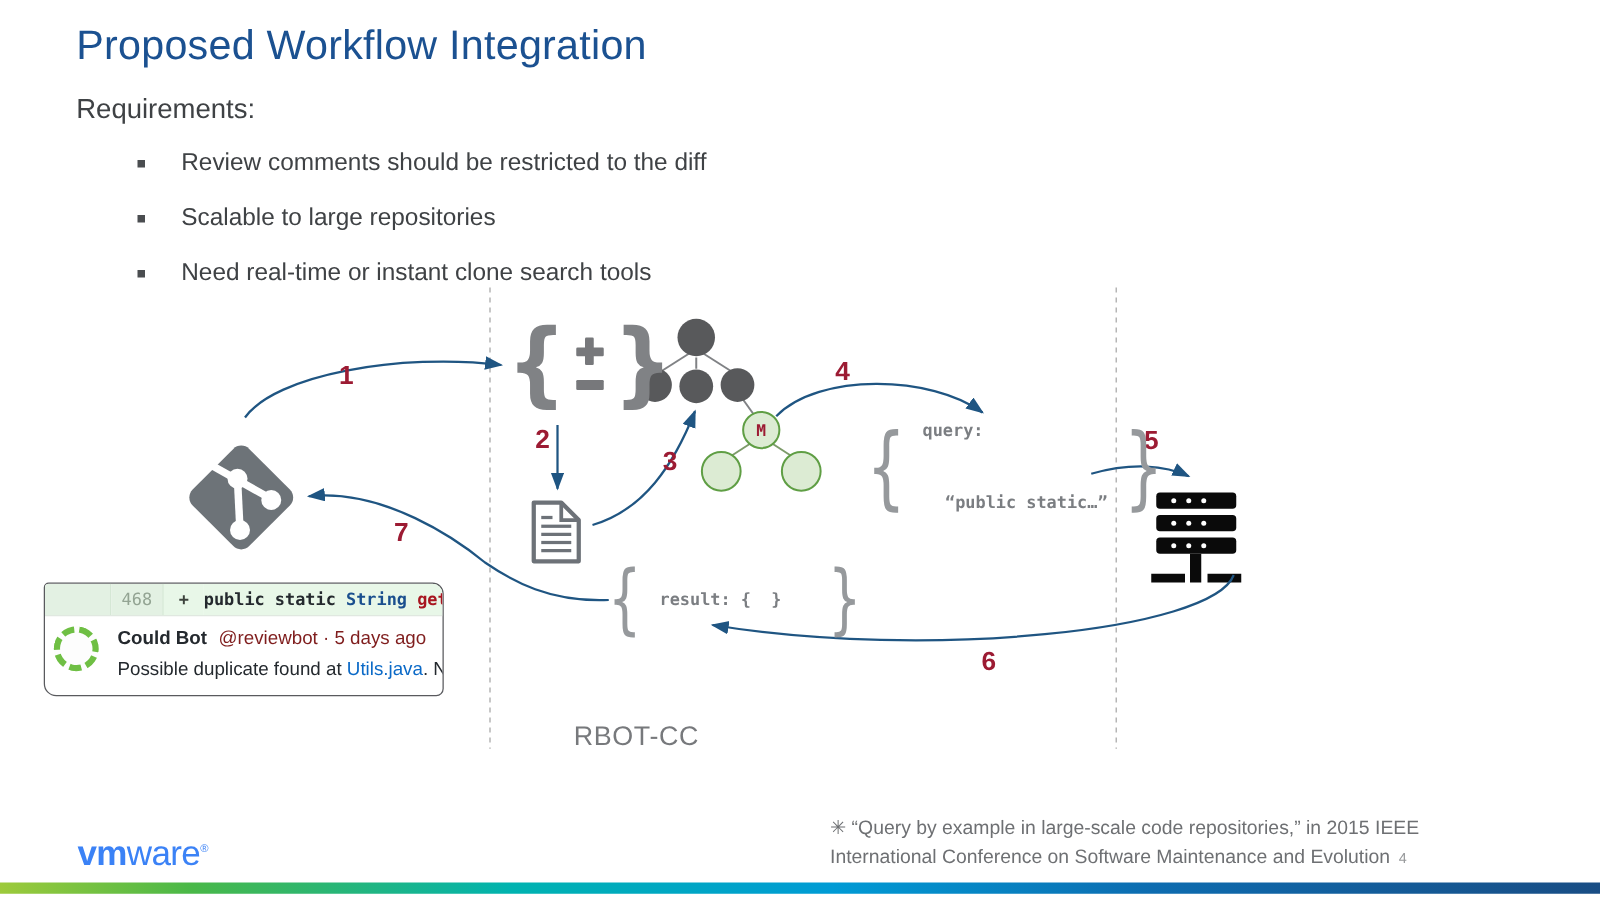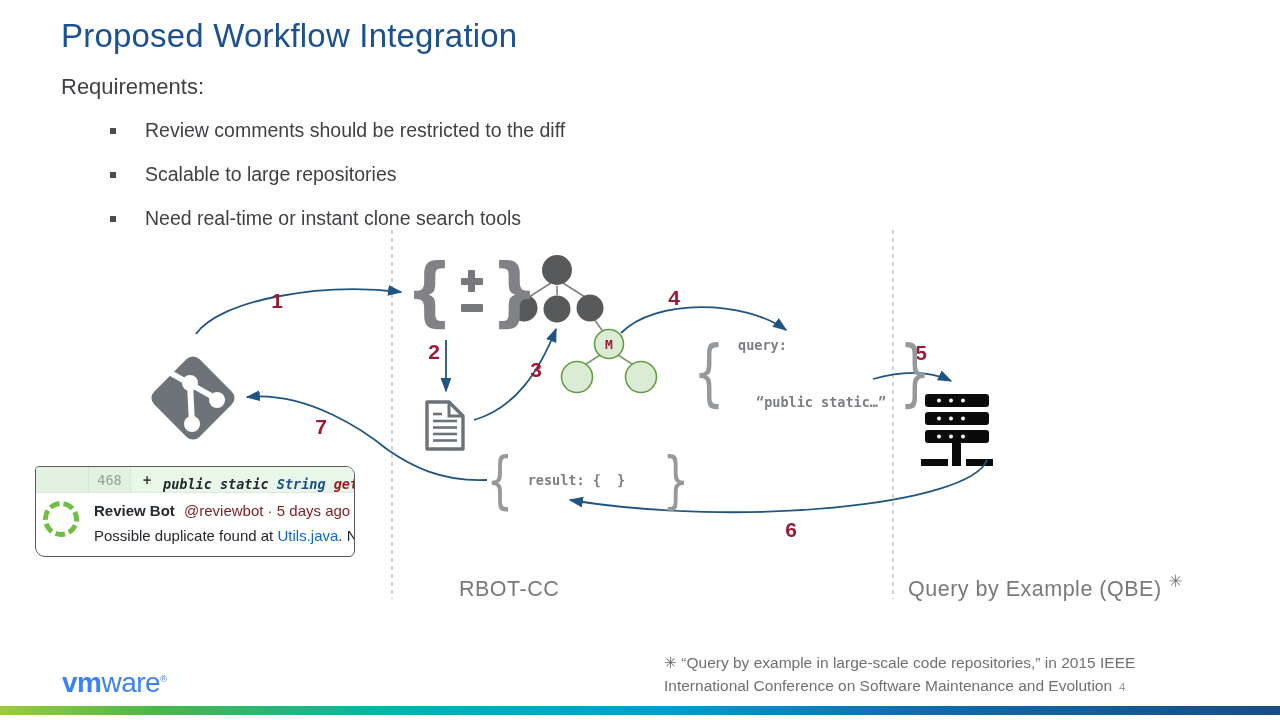--- a/index.html
+++ b/index.html
@@ -58,22 +58,22 @@
                  border-radius:4px 9px 6px 10px; overflow:hidden; }
   .code-row { display:flex; height:26px; font-family:"DejaVu Sans Mono", monospace;
               font-size:13.5px; font-weight:bold; align-items:center;
               border-bottom:1px solid #e0e8e0; }
   .cell-blank { width:53px; height:100%; background:#e3f1e3; border-right:1px solid #d5e7d5; }
   .cell-num { width:42px; height:100%; background:#e3f1e3; color:#93a493;
               border-right:1px solid #d5e7d5; display:flex; align-items:center;
               justify-content:center; font-weight:normal; }
   .cell-sign { width:32px; height:100%; background:#e8f7e8; color:#3c423c;
                display:flex; align-items:center; justify-content:center; }
-  .cell-code { flex:1; height:100%; background:#e8f7e8; display:flex; align-items:flex-end;
-               white-space:pre; overflow:hidden;font-style:italic; }
+  .cell-code { flex:1; height:100%; background:#e8f7e8; display:flex; align-items:center;
+               white-space:pre; overflow:hidden; }
   .code-kw { color:#24292e; }
   .code-type { color:#1a4f8e; }
   .code-method { color:#a81520; }
   .card-body { position:relative; padding:9px 0 0 58px; }
   .avatar { position:absolute; left:7px; top:8px; width:36px; height:36px;
             border:5px dashed #6fbf44; border-radius:50%; background:#fdfdfd;
             transform:rotate(12deg); }
   .meta-line { font-size:15px; margin-bottom:8px; white-space:nowrap; }
   .author { font-weight:bold; color:#24292e; }
   .meta { color:#7f1d1d; margin-left:5px;margin-top:32px; }
@@ -234,33 +234,30 @@
       <div class="cell-sign">+</div>
       <div class="cell-code">
         <span class="code-kw">public static </span>
         <span class="code-type">String</span>
         <span class="code-method"> getURI</span>
       </div>
     </div>
     <div class="card-body">
       <div class="avatar"></div>
       <div class="meta-line">
-        <span class="author">Review Bot</span>
+        <span class="author">Could Bot</span>
         <span class="meta">@reviewbot · 5 days ago</span>
       </div>
       <div class="comment-line">
         <span>Possible duplicate found at </span><a class="link">Utils.java</a><span>. Need</span>
       </div>
     </div>
   </div>
 
   <div class="region-label rbot-label">RBOT-CC</div>
-  <div class="region-label qbe-label">
-    <span>Query by Example (QBE)</span><span class="qbe-sup">✳</span>
-  </div>
 
   <div class="citation">
     <div>✳ “Query by example in large-scale code repositories,” in 2015 IEEE</div>
     <div>
       <span>International Conference on Software Maintenance and Evolution</span><span class="pagenum">4</span>
     </div>
   </div>
 
   <div class="logo">
     <span class="vm">vm</span><span class="ware">ware</span><span class="reg">®</span>

